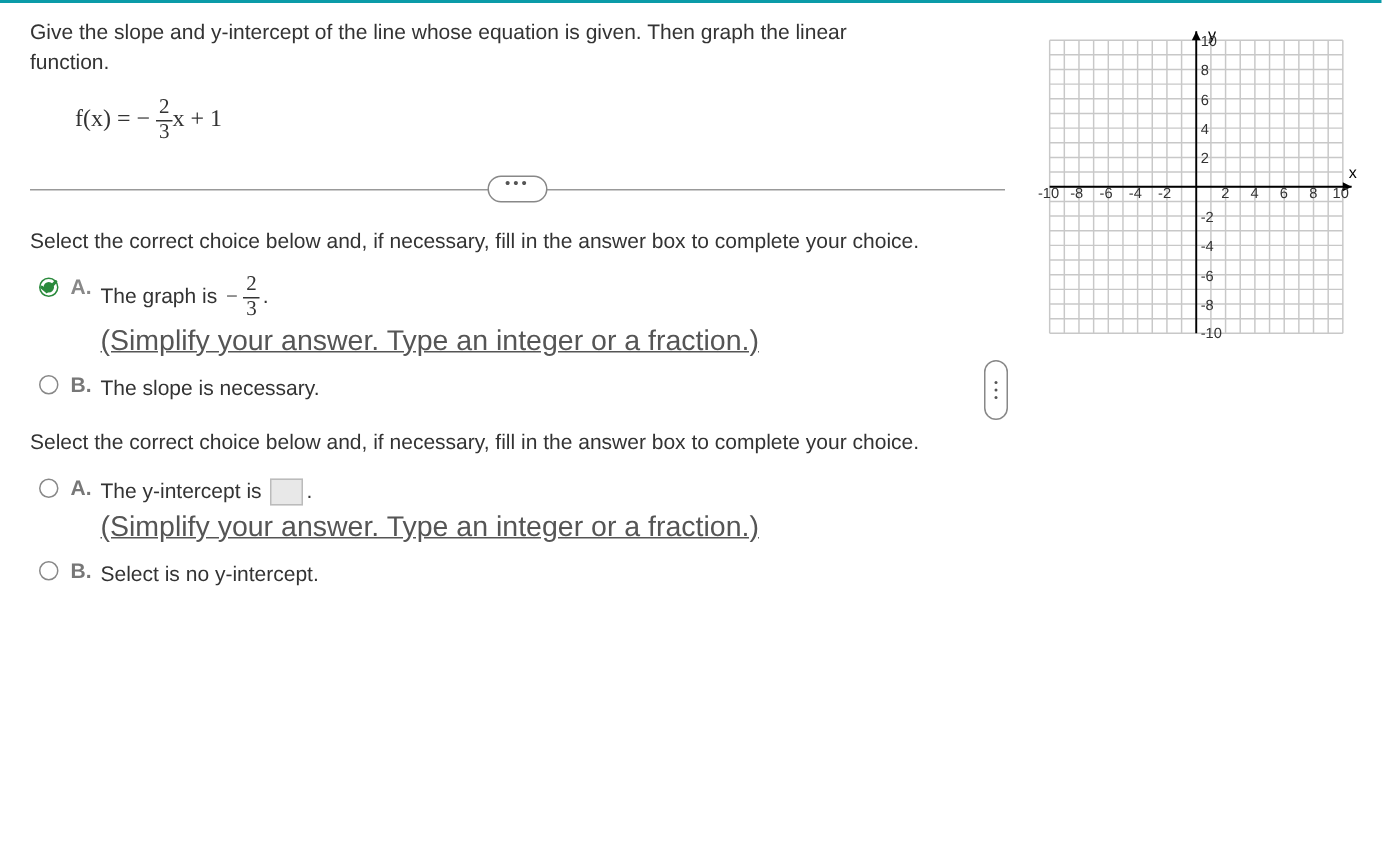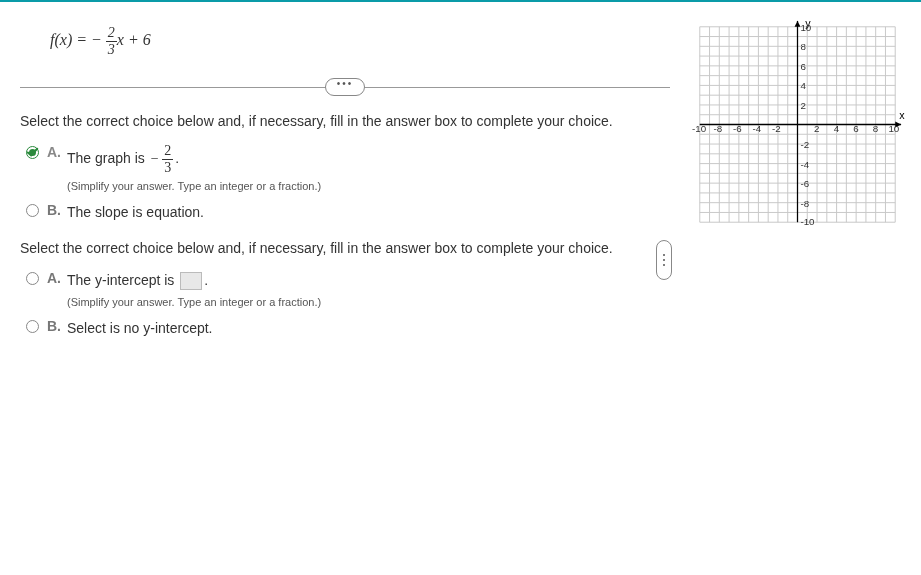--- a/index.html
+++ b/index.html
@@ -29,21 +29,20 @@
   }
   .problem-statement {
     line-height: 1.4;
     margin-bottom: 10px;
     max-width: 600px;
   }
   .equation {
     margin: 14px 0 0 30px;
     font-family: 'Times New Roman', serif;
     font-size: 16px;
-    font-style: italic;
   }
   .frac {
     display: inline-block;
     text-align: center;
     vertical-align: middle;
     font-size: 14px;
     line-height: 1;
   }
   .frac .num {
     display: block;
@@ -138,21 +137,22 @@
     color: #777;
     width: 20px;
   }
   .choice-letter.selected { color: #888; }
   .choice-body {
     flex: 1;
     line-height: 1.5;
   }
   .hint {
     color: #555;
-    font-size: 11px;
+    font-size: 19px;
+    text-decoration: underline;
   }
   .answer-box {
     display: inline-block;
     width: 22px;
     height: 18px;
     background: #e8e8e8;
     border: 1px solid #bbb;
     vertical-align: middle;
     margin: 0 2px;
   }
@@ -176,24 +176,25 @@
   .grid-line { stroke: #c8c8c8; stroke-width: 1; }
   .axis-line { stroke: #000; stroke-width: 1.3; }
   .axis-label { font-size: 10px; fill: #333; font-family: Arial; }
   .axis-name { font-size: 11px; fill: #000; font-family: Arial; }
 </style>
 </head>
 <body>
 
 <div class="main">
   <div class="left-col">
+    <div class="problem-statement">Give the slope and y-intercept of the line whose equation is given. Then graph the linear function.</div>
 
     <div class="equation">
       <span>f(x) = </span>
-      <span>−&nbsp;</span><span class="frac"><span class="num">2</span><span class="den">3</span></span><span>x + 6</span>
+      <span>−&nbsp;</span><span class="frac"><span class="num">2</span><span class="den">3</span></span><span>x + 1</span>
     </div>
 
     <hr class="divider">
     <div class="ellipsis-btn">•••</div>
 
     <div class="instruction">Select the correct choice below and, if necessary, fill in the answer box to complete your choice.</div>
 
     <div class="choice-row">
       <span class="radio-outer selected">
         <svg class="check-icon" viewBox="0 0 16 16">
@@ -205,21 +206,21 @@
         <span>The graph is </span>
         <span class="answer-filled">−&nbsp;<span class="frac"><span class="num">2</span><span class="den">3</span></span></span><span>.</span>
         <br>
         <span class="hint">(Simplify your answer. Type an integer or a fraction.)</span>
       </span>
     </div>
 
     <div class="choice-row">
       <span class="radio-outer"></span>
       <span class="choice-letter">B.</span>
-      <span class="choice-body">The slope is equation.</span>
+      <span class="choice-body">The slope is necessary.</span>
     </div>
 
     <div class="instruction" style="margin-top:16px">Select the correct choice below and, if necessary, fill in the answer box to complete your choice.</div>
 
     <div class="choice-row">
       <span class="radio-outer"></span>
       <span class="choice-letter">A.</span>
       <span class="choice-body">
         <span>The y-intercept is </span>
         <span class="answer-box"></span><span>.</span>

